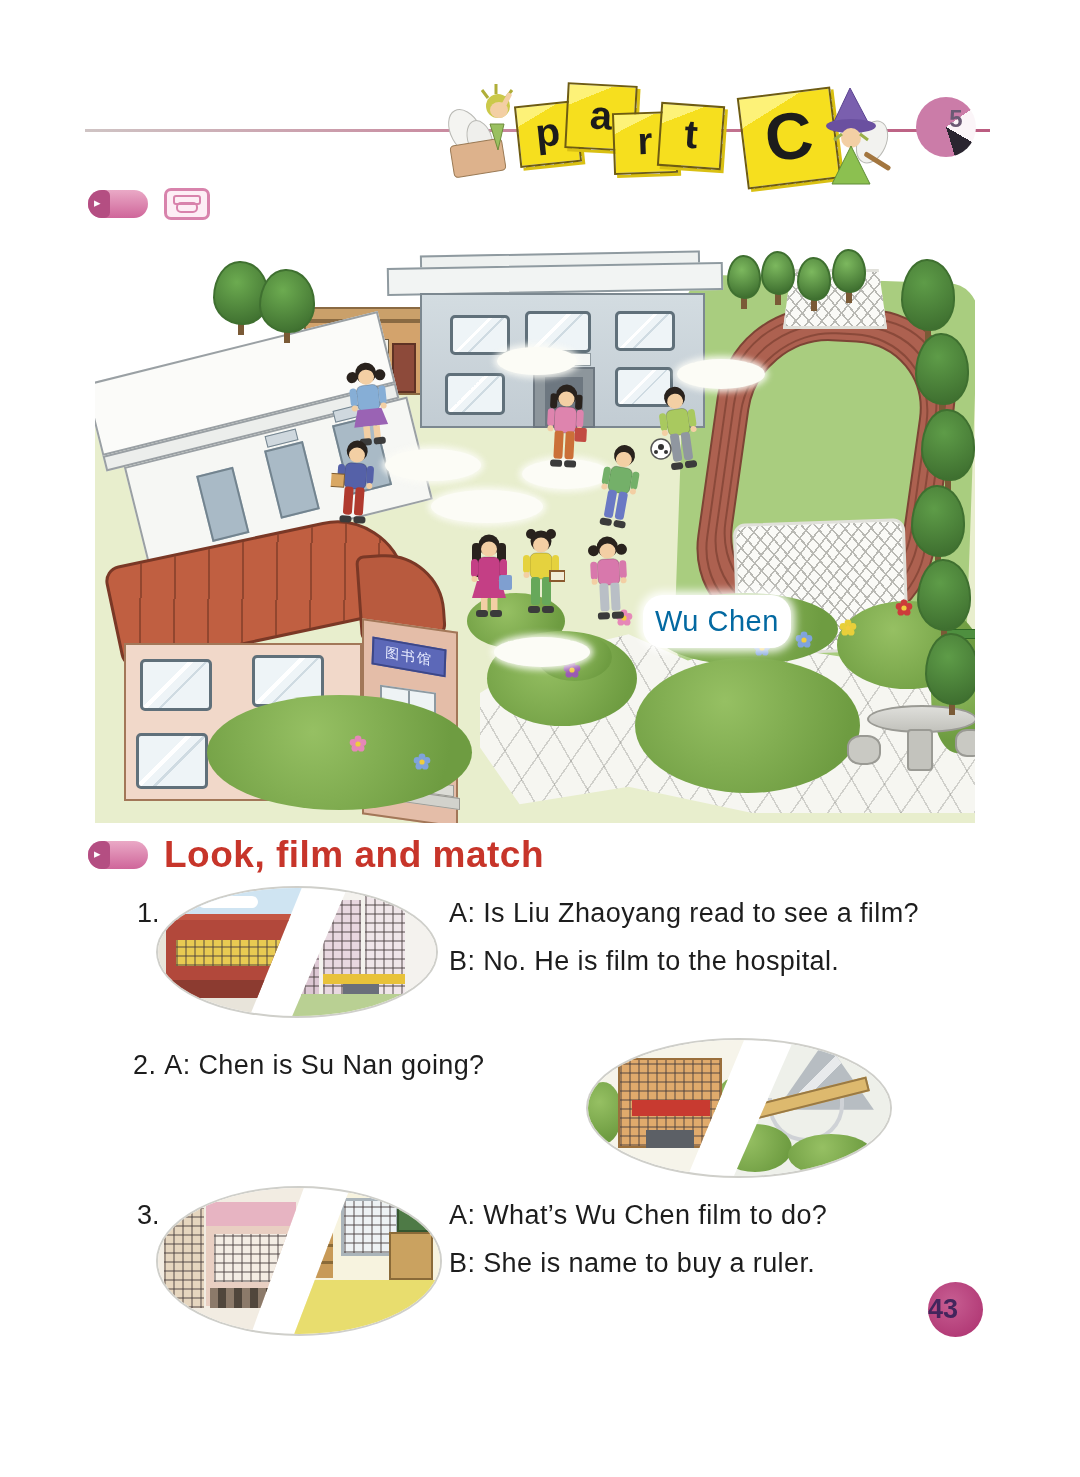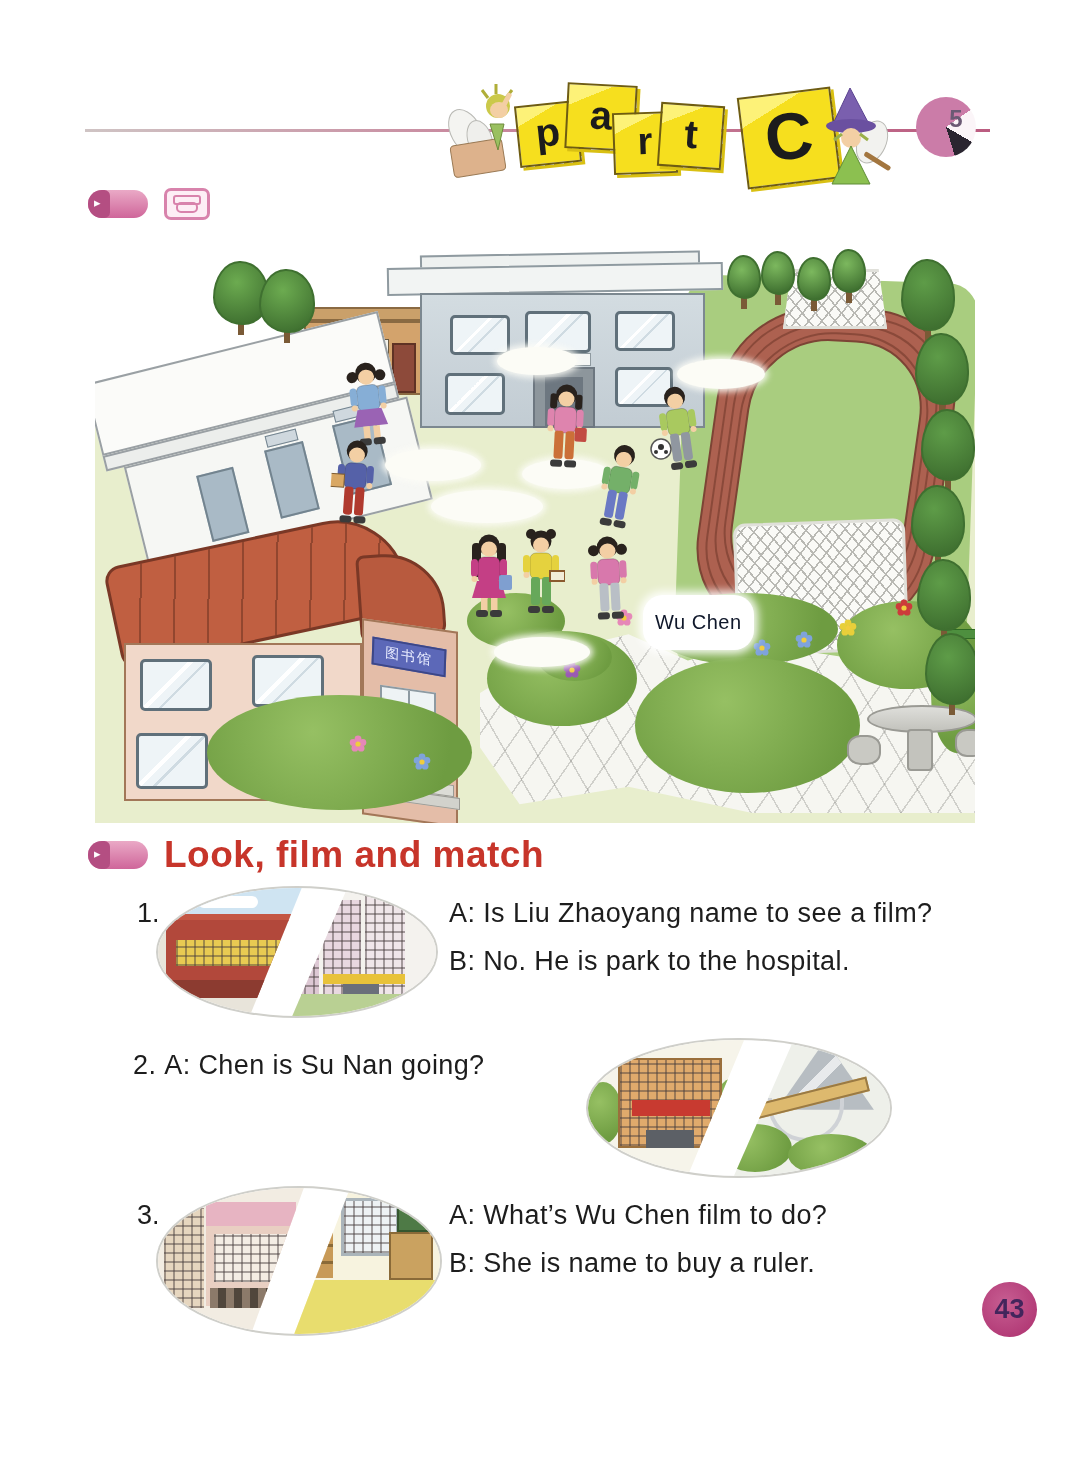--- a/index.html
+++ b/index.html
@@ -42,36 +42,36 @@
     background-image:repeating-linear-gradient(50deg,#b9b9b4 0 1.6px,transparent 1.6px 10px),
                      repeating-linear-gradient(-50deg,#b9b9b4 0 1.6px,transparent 1.6px 10px)}
   .lane{position:absolute;border:2px solid rgba(110,55,40,.55);border-radius:85px}
 
   .win{background:#eef4f7;border:3px solid #60707a;border-radius:5px;position:absolute;
     background-image:linear-gradient(135deg,transparent 40%,#ffffff 40% 45%,transparent 45% 55%,#cfdbe2 55% 58%,transparent 58%)}
   .wgrid{background-image:repeating-linear-gradient(0deg,rgba(70,60,60,.45) 0 2px,transparent 2px 9px),
                           repeating-linear-gradient(90deg,rgba(70,60,60,.45) 0 2px,transparent 2px 9px)}
   .bush{position:absolute;border-radius:50%;background:radial-gradient(circle at 40% 32%,#96c063,#6e9c41 78%)}
   .blank-oval{position:absolute;background:#fcfcf6;border-radius:50%;box-shadow:0 0 6px 3px rgba(252,252,246,.9)}
-  .wu-label{position:absolute;background:#fff;border-radius:20px;padding:16px 12px;
-    font-size:20px;color:#0f172a;letter-spacing:.5px;box-shadow:0 0 8px 4px rgba(255,255,255,.9)}
+  .wu-label{position:absolute;background:#fff;border-radius:20px;padding:10px 12px;
+    font-size:29px;color:#0369a1;letter-spacing:.5px;box-shadow:0 0 8px 4px rgba(255,255,255,.9)}
 
   
   .dlg{position:absolute;font-size:27px;color:#1d1d1d;letter-spacing:.4px;white-space:nowrap}
   .num{position:absolute;font-size:27px;color:#1d1d1d}
   .moval{position:absolute;border-radius:50%;overflow:hidden;background:#fff;
     box-shadow:0 0 0 2px #cicccc, 0 0 0 2px #ccc}
   .moval{box-shadow:0 0 0 2px #cfcfca}
   .half{position:absolute;top:0;height:100%;overflow:hidden}
   .half-l{left:0;width:55%;clip-path:polygon(0 0,94% 0,60% 100%,0 100%)}
   .half-r{left:45%;width:55%;clip-path:polygon(42% 0,100% 0,100% 100%,6% 100%)}
   .ms{position:absolute}
 
-  .pgbadge{position:absolute;left:982px;top:1282px;width:55px;height:55px;border-radius:50%;
-    background:radial-gradient(circle at 42% 38%,#c75e92,#b23a76 75%);display:flex;align-items:center;justify-content:center;z-index:5}
+  .pgbadge{position:absolute;left:928px;top:1282px;width:55px;height:55px;border-radius:50%;
+    background:radial-gradient(circle at 42% 38%,#c75e92,#b23a76 75%);display:flex;align-items:center;z-index:5}
   .pgbadge b{color:#43255c;font-size:27px}
 </style>
 </head>
 <body>
 
 <div class="page">
 
   <div class="pink-line"></div>
 
   <svg class="abs" style="left:438px;top:80px;z-index:3" width="100" height="104" viewBox="0 0 100 104">
@@ -484,22 +484,22 @@
     </div>
     <div class="half half-r" style="background:#f4f2ee">
       <div class="ms wgrid" style="left:12px;top:30px;width:24px;height:78px;background-color:#ddc8d4"></div>
       <div class="ms wgrid" style="left:40px;top:12px;width:38px;height:96px;background-color:#e8d8e0"></div>
       <div class="ms wgrid" style="left:82px;top:6px;width:40px;height:102px;background-color:#f0e6ea"></div>
       <div class="ms" style="left:40px;top:86px;width:82px;height:10px;background:#e8c23a"></div>
       <div class="ms" style="left:60px;top:96px;width:36px;height:14px;background:#6a6f7a"></div>
       <div class="ms" style="left:0;top:106px;width:153px;height:22px;background:#b9d093"></div>
     </div>
   </div>
-  <div class="dlg" style="left:449px;top:898px">A: Is Liu Zhaoyang name to see a film?</div>
-  <div class="dlg" style="left:449px;top:946px">B: No. He is park to the hospital.</div>
+  <div class="dlg" style="left:449px;top:898px">A: Is Liu Zhaoyang read to see a film?</div>
+  <div class="dlg" style="left:449px;top:946px">B: No. He is film to the hospital.</div>
 
   <div class="dlg" style="left:133px;top:1050px">
     <span>2.</span>&nbsp;<span>A: Chen is Su Nan going?</span>
   </div>
   <div class="moval" style="left:588px;top:1040px;width:302px;height:136px">
     <div class="half half-l" style="background:#f6f4ea">
       <div class="ms bush" style="left:-4px;top:42px;width:38px;height:62px"></div>
       <div class="ms bush" style="left:126px;top:38px;width:38px;height:66px"></div>
       <div class="ms wgrid" style="left:30px;top:18px;width:104px;height:90px;background-color:#e0aa6c;border:2px solid #9a6f3c"></div>
       <div class="ms" style="left:44px;top:60px;width:78px;height:16px;background:#c83a30"></div>

